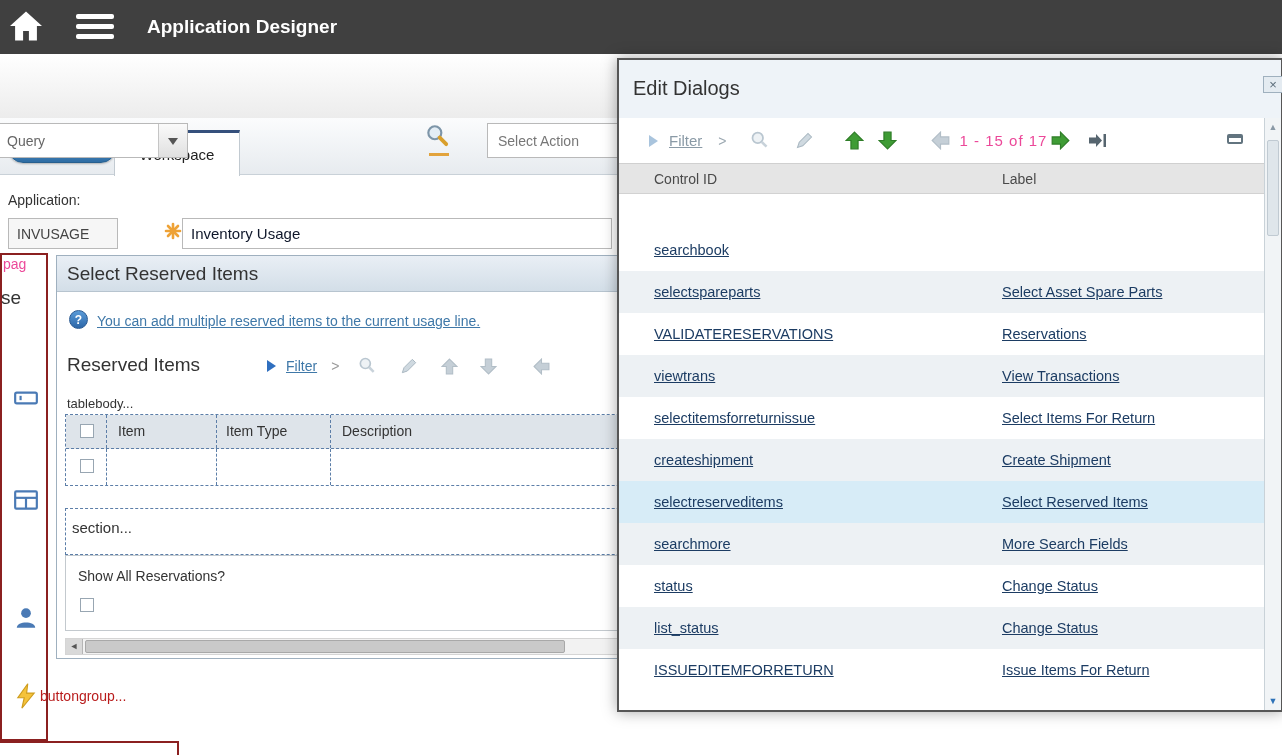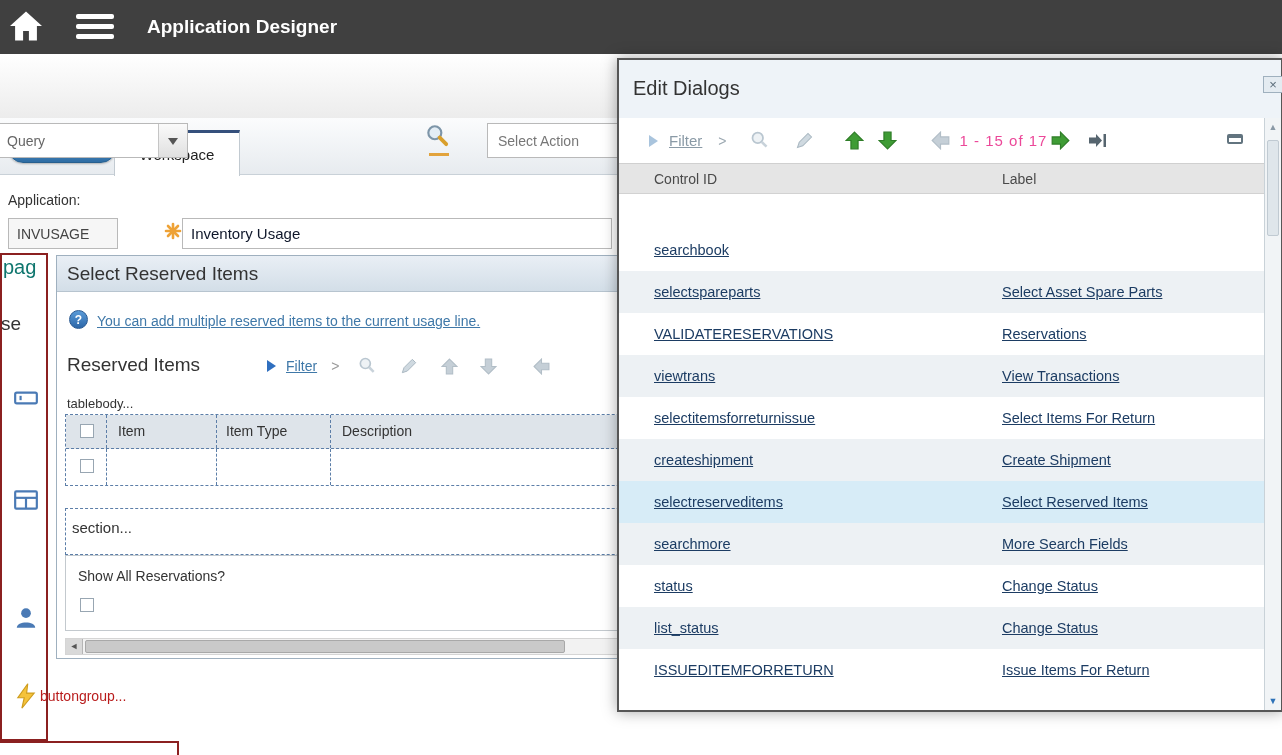--- a/index.html
+++ b/index.html
@@ -37,22 +37,22 @@
       font-size:15px; color:#222; cursor:pointer; }
 
   
   .app-label { position:absolute; left:8px; top:192px; font-size:14px; color:#333; }
   .app-id-field { position:absolute; left:8px; top:218px; width:110px; height:31px; border:1px solid #b9b9b9; background:#f6f6f6;
       color:#444; font-size:14px; padding:0 8px; font-family:"Liberation Sans", sans-serif; }
   .req-star { position:absolute; left:164px; top:222px; width:18px; height:18px; }
   .app-name-field { position:absolute; left:182px; top:218px; width:430px; height:31px; border:1px solid #b9b9b9; background:#fff;
       color:#0f172a; font-size:15px; padding:0 8px; font-family:"Liberation Sans", sans-serif; }
 
-  .clip-text-1 { position:absolute; left:3px; top:256px; font-size:20px; color:#0f766e; z-index:6; }
-  .clip-text-2 { position:absolute; left:1px; top:287px; font-size:19px; color:#333; z-index:6;margin-top:26px; }
+  .clip-text-1 { position:absolute; left:3px; top:256px; font-size:14px; color:#ec4899; z-index:6; }
+  .clip-text-2 { position:absolute; left:1px; top:287px; font-size:19px; color:#333; z-index:6; }
 
   
   .palette { position:absolute; left:0; top:253px; width:48px; height:488px; border:2px solid #8b2020; z-index:5; }
   .palette .picon { position:absolute; left:10px; }
   .red-hline { position:absolute; left:0; top:741px; width:179px; height:2px; background:#8b2020; z-index:5; }
   .red-vline { position:absolute; left:177px; top:741px; width:2px; height:14px; background:#8b2020; z-index:5; }
 
   
   .canvas { position:absolute; left:56px; top:255px; width:700px; height:404px; background:#fff; border:1px solid #9fb0bf; z-index:6; }
   .canvas-header { height:36px; background:linear-gradient(#e9eff5,#d3dee8); border-bottom:1px solid #b7c4cf;

